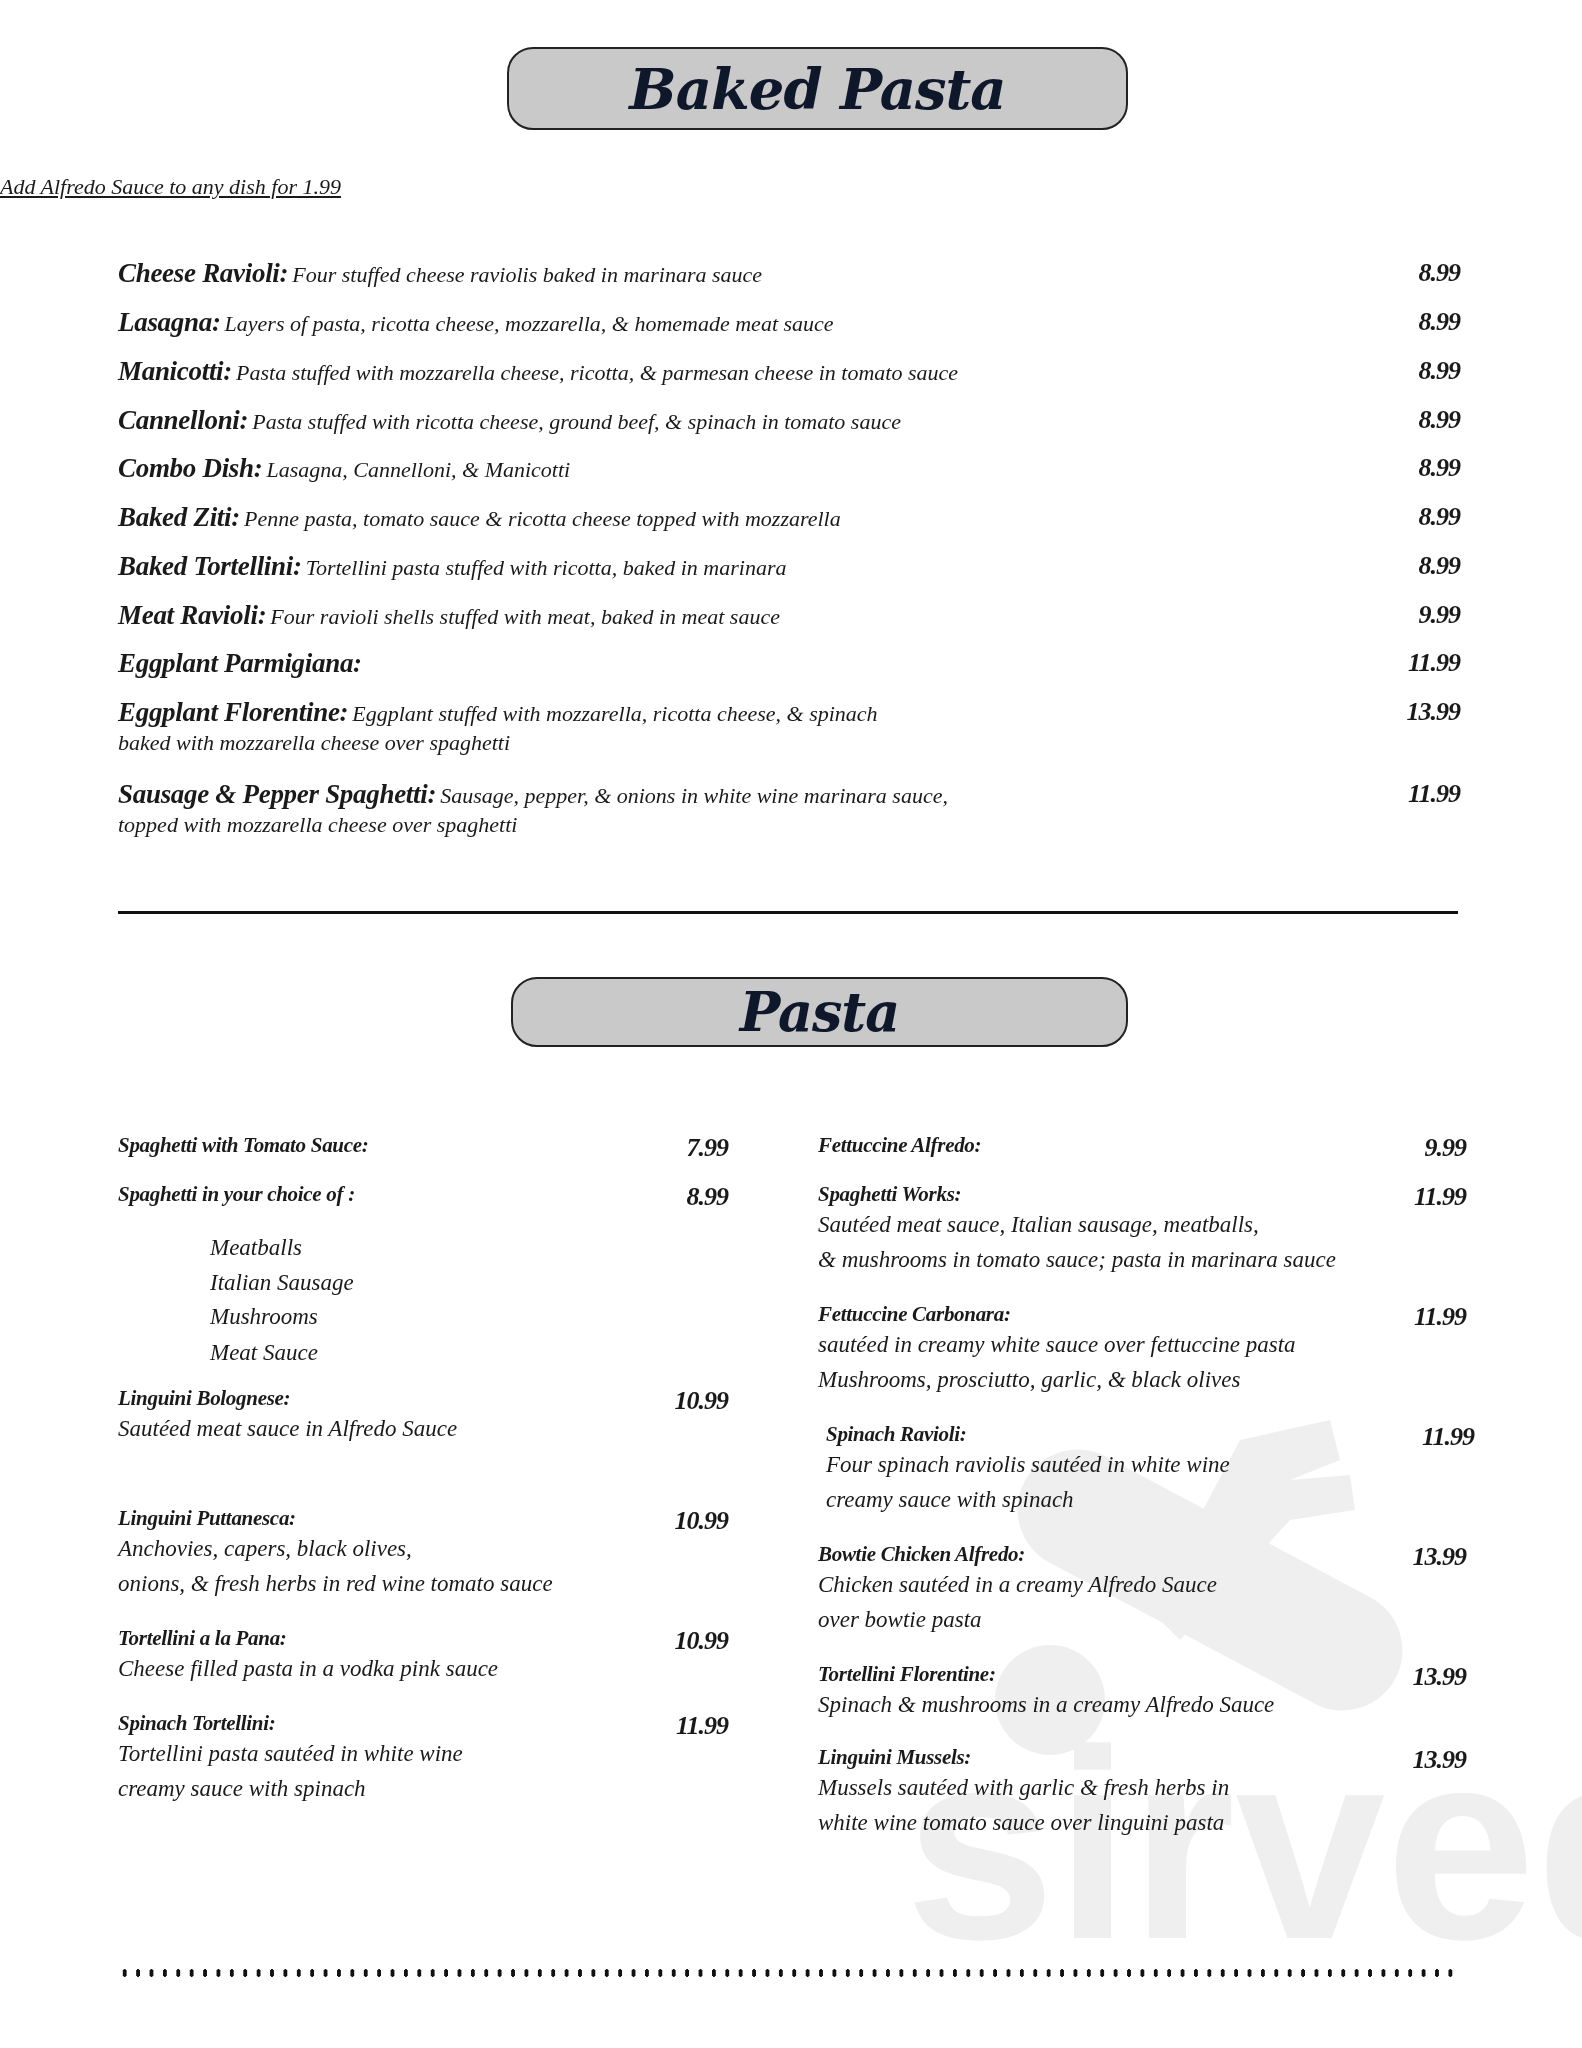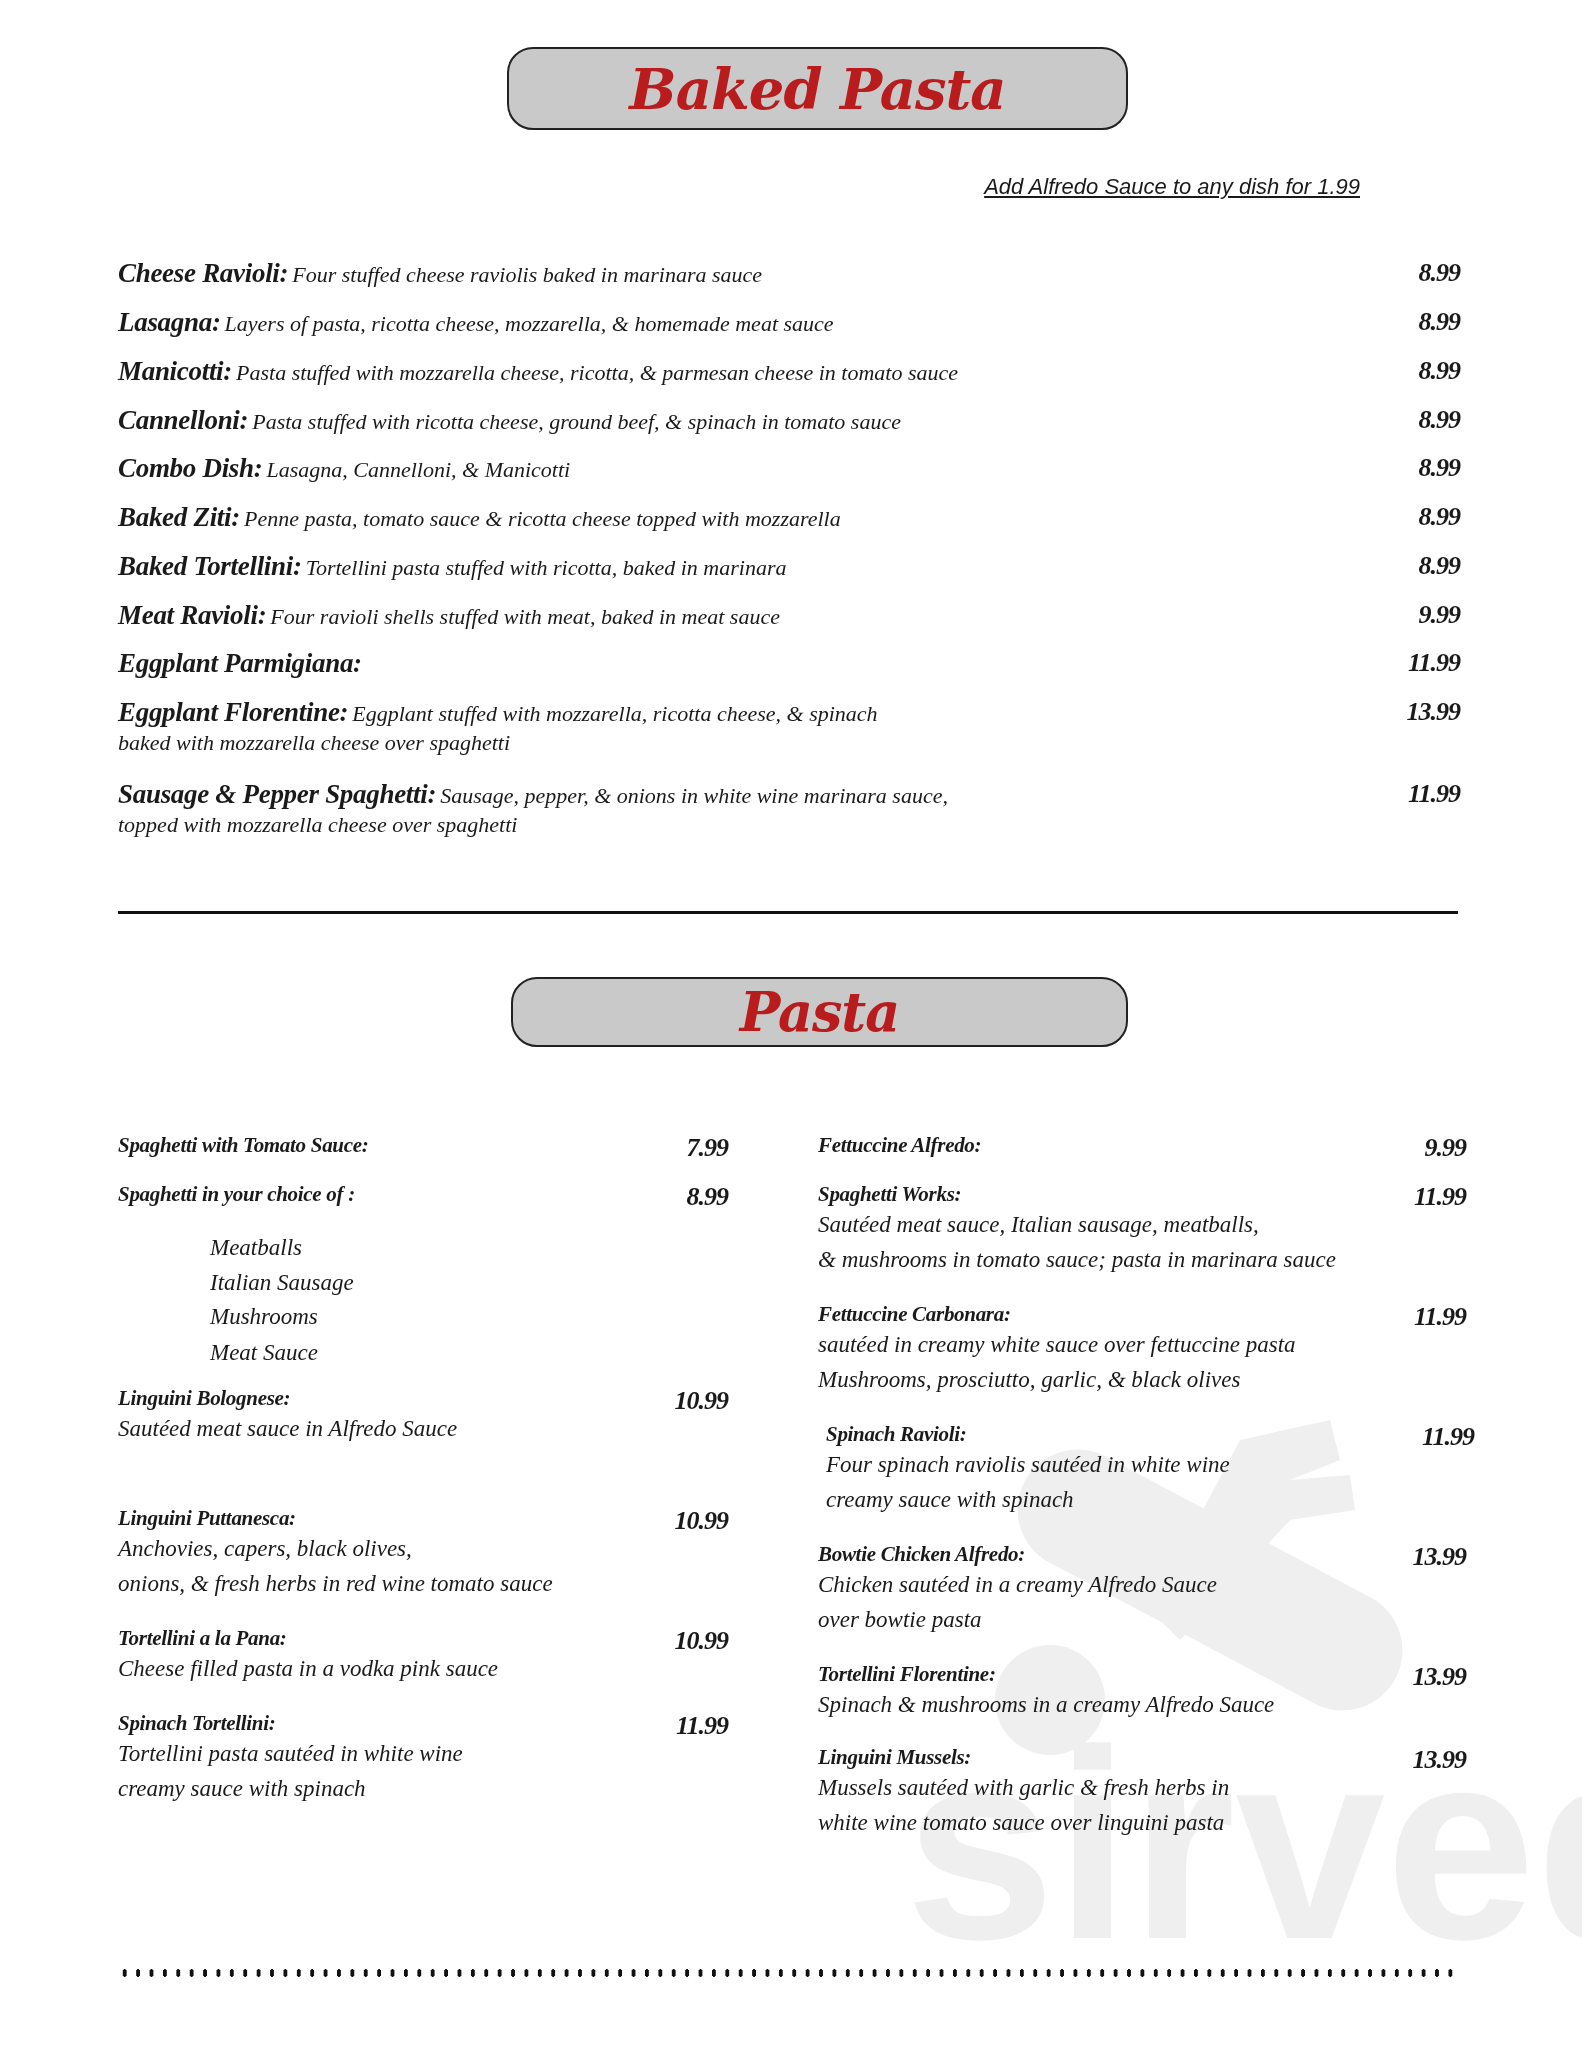--- a/index.html
+++ b/index.html
@@ -2,23 +2,23 @@
 <html><head>
 <meta charset="utf-8">
 <style>
   html, body { margin:0; padding:0; background:#ffffff; }
   body { width:1582px; height:2048px; position:relative; overflow:hidden;
          font-family:"DejaVu Serif", serif; color:#1a1a1a; }
   .watermark { position:absolute; left:0; top:0; width:1582px; height:2048px; pointer-events:none; }
   .section-banner { position:absolute; background:#c9c9c9; border:2px solid #222;
          border-radius:26px; box-sizing:border-box; display:flex; align-items:center; justify-content:center; }
   .section-banner span { font-family:"DejaVu Serif", serif; font-style:italic; font-weight:bold;
-         color:#b91c1c; letter-spacing:-1px; }
-  .note { position:absolute; left:0; width:1360px; text-align:right; top:174px;
-         font-family:Liberation Sans, sans-serif; font-style:italic; font-size:22px; }
+         color:#0f172a; letter-spacing:-1px; }
+  .note { position:absolute; left:0; width:1360px; text-align:left; top:174px;
+         font-family:Liberation Serif, serif; font-style:italic; font-size:22px; }
   .note span { text-decoration:underline; }
   .row { position:absolute; left:118px; width:1342px; font-family:"Liberation Serif", serif; }
   .row .name { font-style:italic; font-weight:bold; font-size:27px; letter-spacing:-0.3px; }
   .row .desc { font-style:italic; font-size:22px; margin-left:4px; }
   .row .price { position:absolute; right:0; top:0; font-style:italic; font-weight:bold; font-size:26px; letter-spacing:-1px; }
   .row .desc2 { display:block; font-style:italic; font-size:22px; margin-top:2px; }
   .rule { position:absolute; left:118px; width:1340px; top:911px; height:3px; background:#111; }
   .dots { position:absolute; left:118px; width:1342px; top:1968px; height:10px;
           background-image: radial-gradient(ellipse 2.2px 4px at center, #111 95%, transparent 100%);
           background-size:13.4px 10px; background-repeat:repeat-x; }

